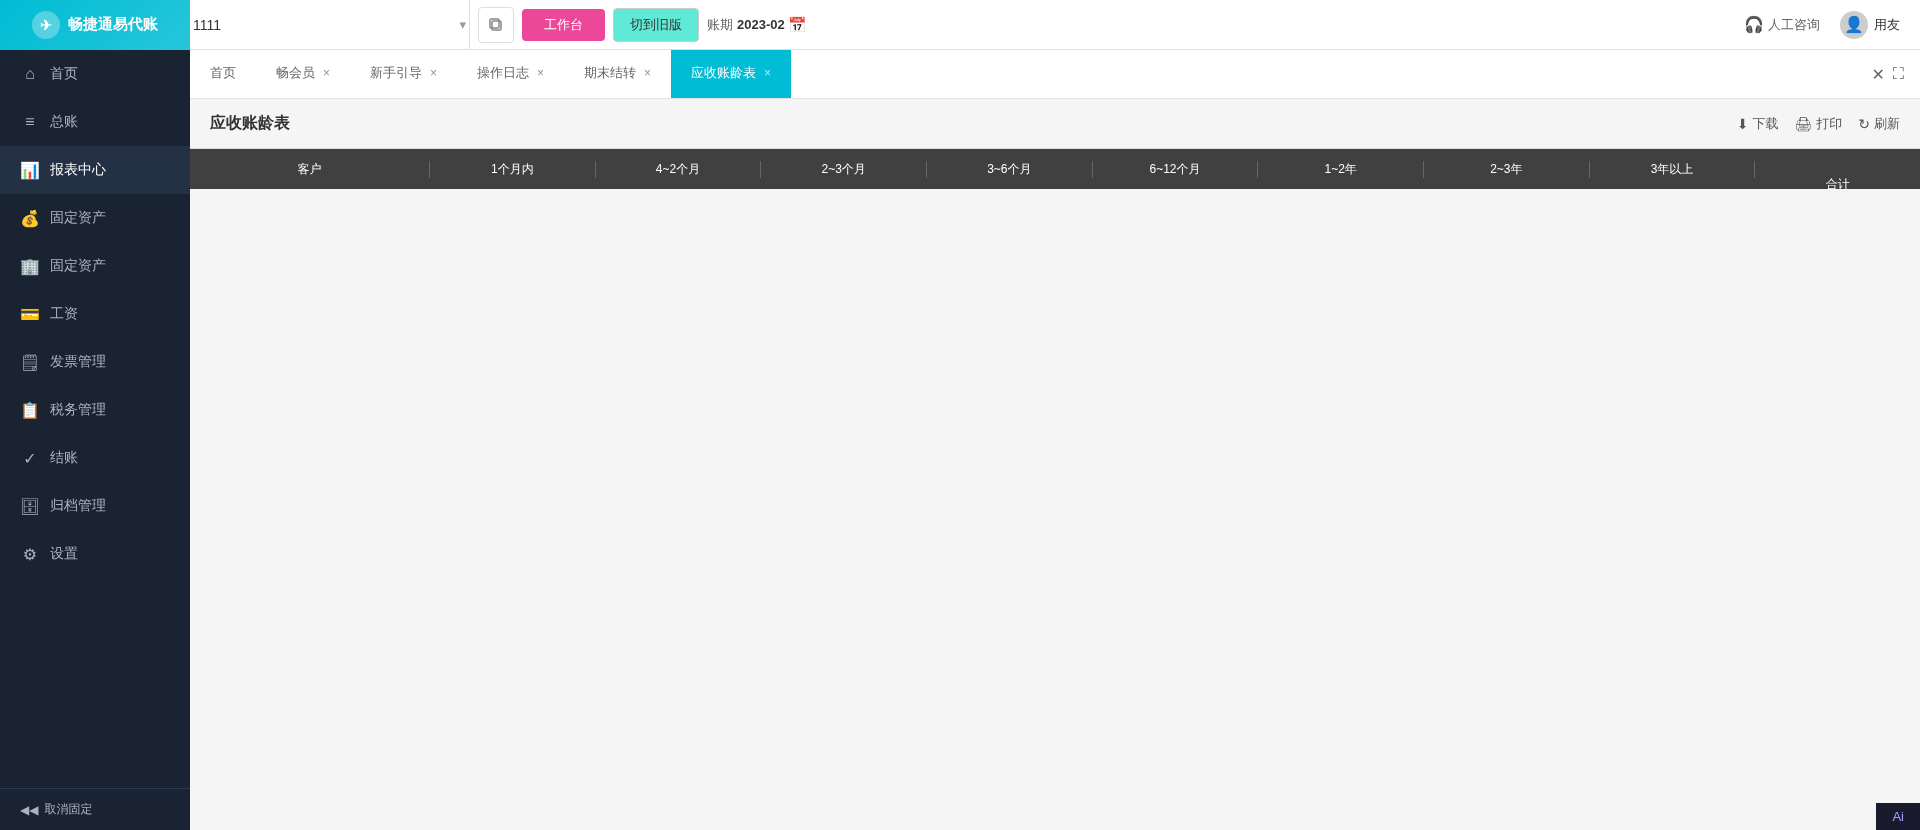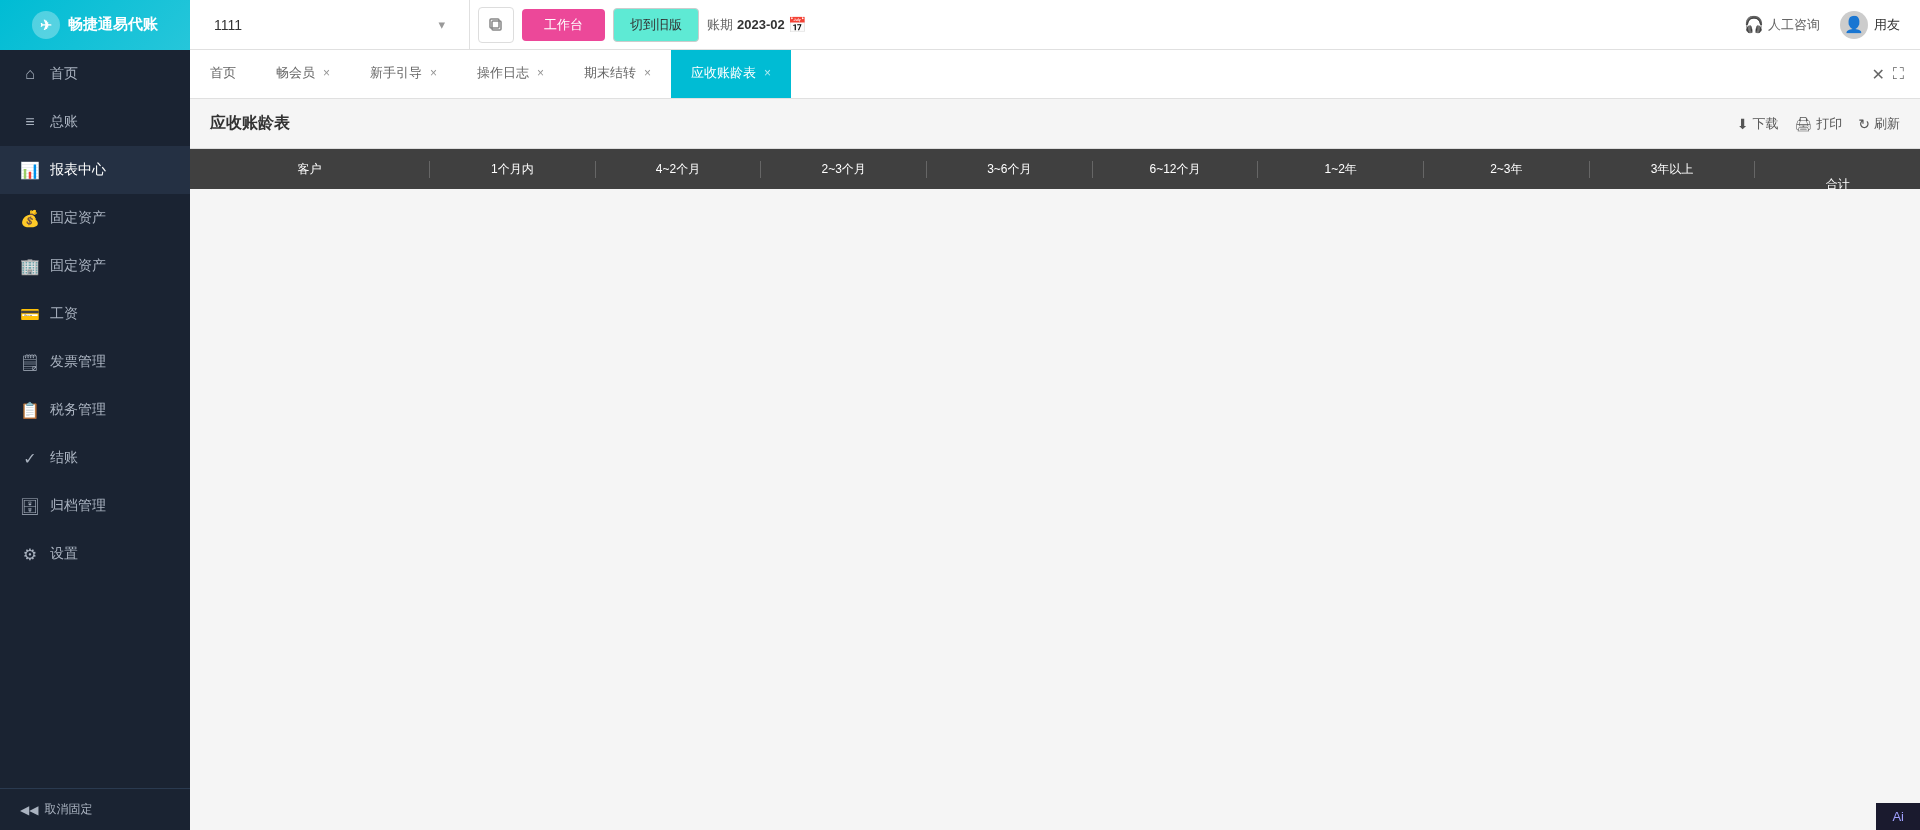--- a/index.html
+++ b/index.html
@@ -30,21 +30,21 @@
       width: 28px; height: 28px;
       background: rgba(255,255,255,0.3);
       border-radius: 50%;
       margin-right: 8px;
       display: flex; align-items: center; justify-content: center;
       font-size: 14px;
       color: #fff;
     }
     .company-selector {
       display: flex; align-items: center;
-      padding: 0 24px;
+      padding: 0 3px;
       border-right: 1px solid #e0e0e0;
       height: 100%;
       min-width: 280px;
     }
     .company-name {
       font-size: 14px;
       color: #333;
       flex: 1;
     }
     .dropdown-arrow {

